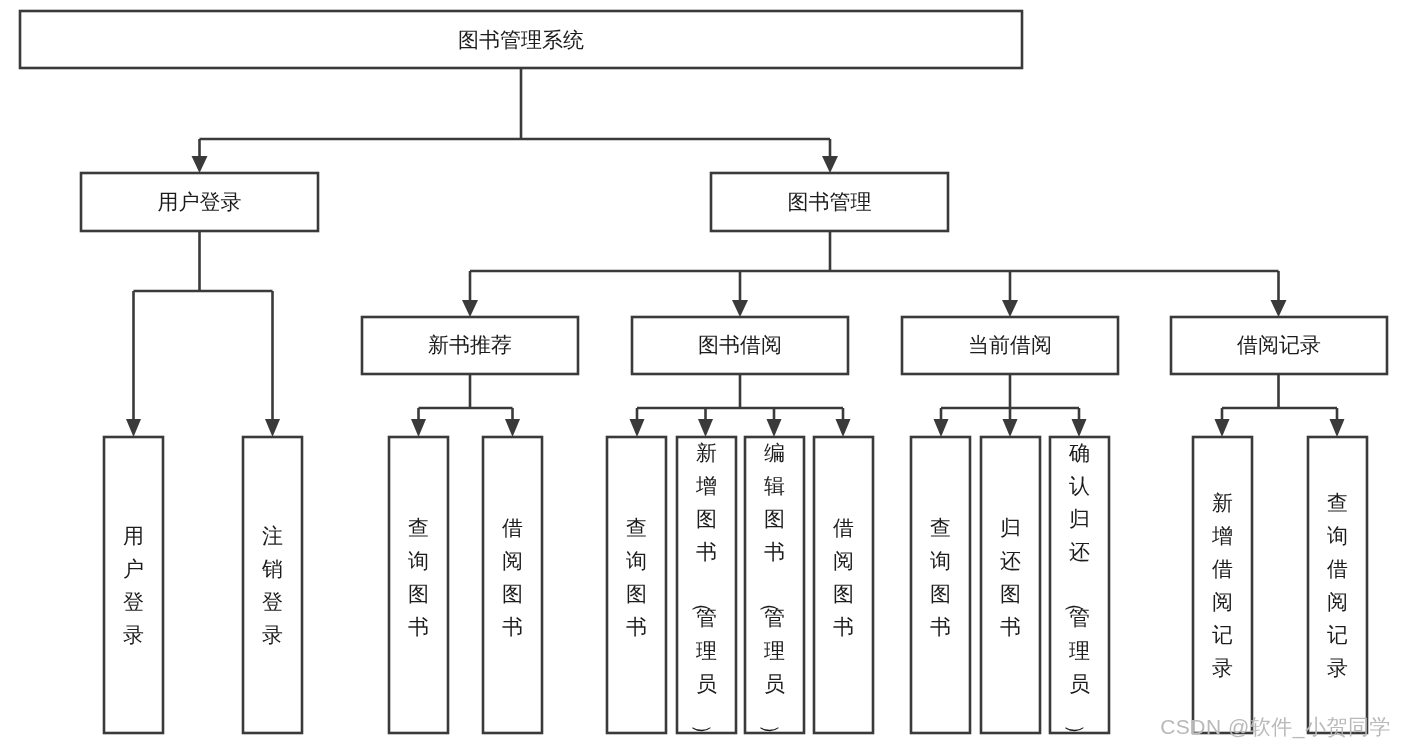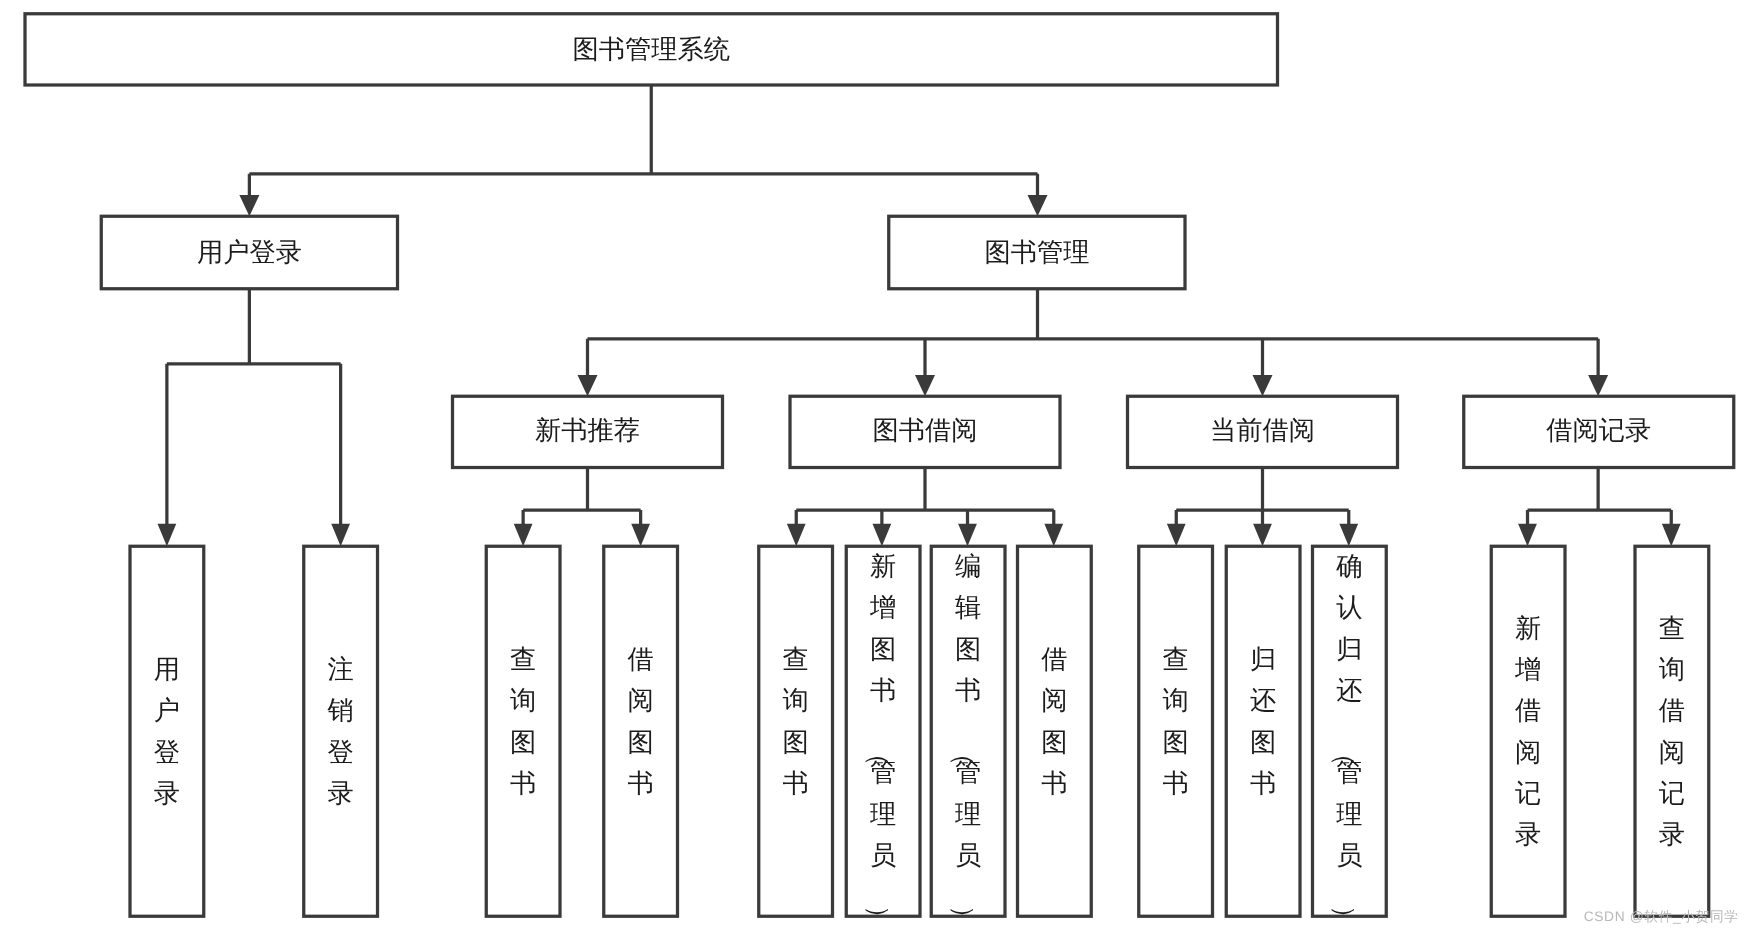--- a/index.html
+++ b/index.html
@@ -52,21 +52,21 @@
     font-family: "Liberation Sans", "DejaVu Sans", sans-serif;
     font-size: 21px;
     fill: #1c1c1c;
     text-anchor: middle;
   }
   .watermark {
     position: absolute;
     right: 14px;
     bottom: 6px;
     font-family: "Liberation Sans", "DejaVu Sans", sans-serif;
-    font-size: 11px;
+    font-size: 21px;
     color: #b9b9b9;
     letter-spacing: 0.5px;
     white-space: nowrap;
     pointer-events: none;
   }
 </style>
 </head>
 <body>
 
 <div id="diagram-root">

